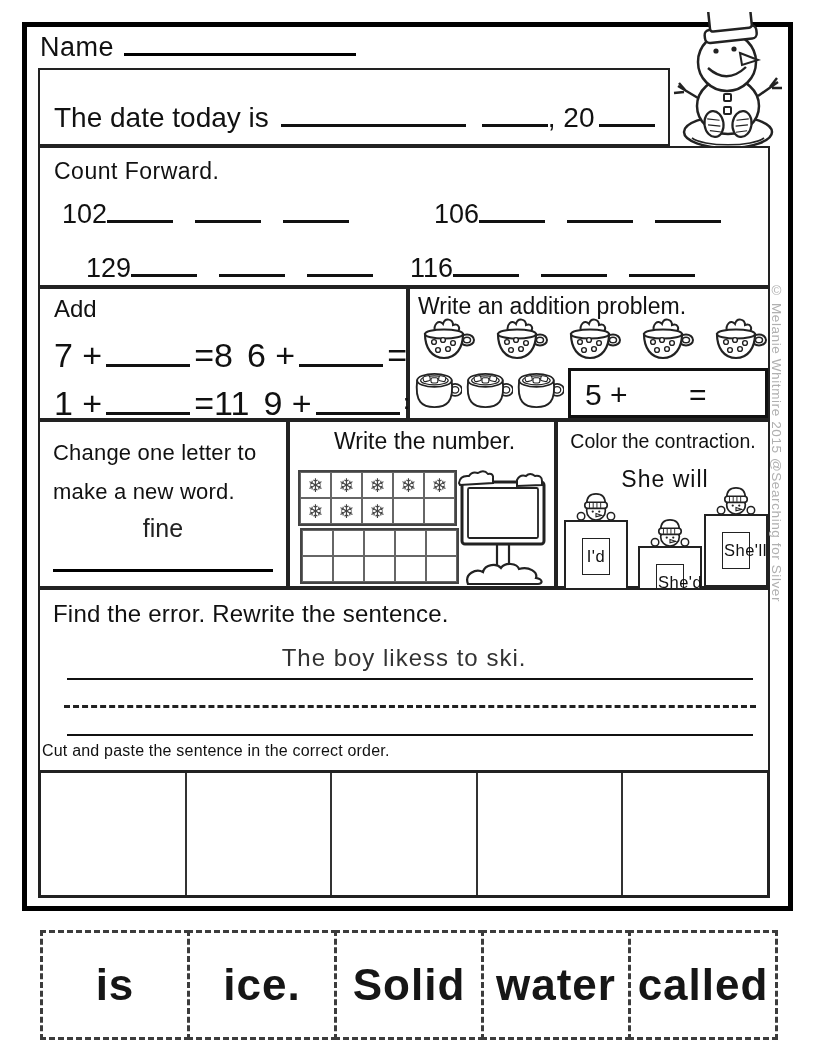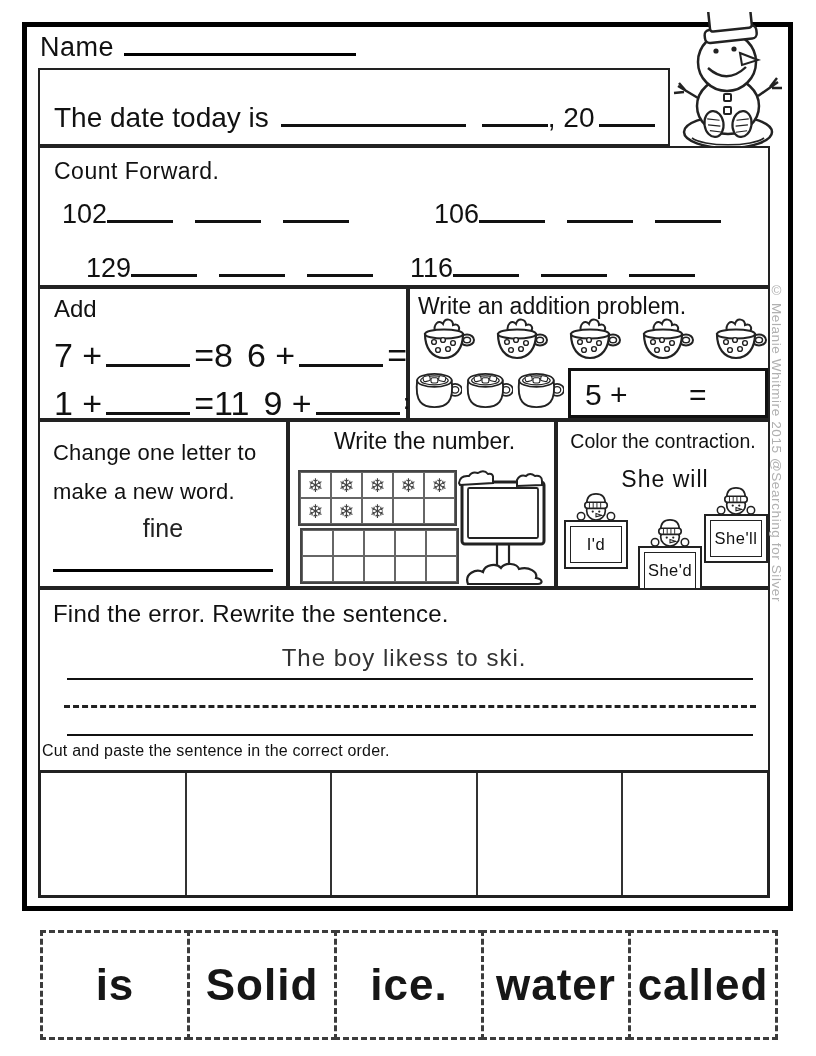--- a/index.html
+++ b/index.html
@@ -69,21 +69,21 @@
   .tenframe .cell { border:1px solid #666; display:flex; align-items:center; justify-content:center; font-size:19px; color:#444; line-height:1; }
   .sign-wrap { position:absolute; left:166px; top:44px; line-height:0; }
 
   
   .contr-box { left:556px; top:420px; width:214px; height:168px; }
   .contr-title { position:absolute; left:0; right:0; top:8px; text-align:center; font-size:19.5px; white-space:nowrap; }
   .contr-prompt { position:absolute; left:4px; right:0; top:44px; text-align:center; font-size:23px; letter-spacing:1px; }
   .opt { position:absolute; width:64px; }
   .opt0 { left:6px;  top:66px; } .opt1 { left:80px; top:92px; } .opt2 { left:146px; top:60px; }
   .opt .head { position:relative; left:11px; top:4px; line-height:0; }
-  .opt .sign { position:relative; border:2.5px solid #222; background:#fff; padding:4px; }
+  .opt .sign { position:relative; border:2.5px solid #222; background:#fff; padding:16px; }
   .opt .sign-inner { border:1.5px solid #222; text-align:center; font-size:16.5px; padding:8px 1px; letter-spacing:.5px; white-space:nowrap; }
 
   
   .error-box { left:38px; top:588px; width:732px; height:182px; border-bottom:none; }
   .error-title { position:absolute; left:13px; top:10px; font-size:24px; letter-spacing:.2px; }
   .error-sentence { position:absolute; left:0; right:0; top:54px; text-align:center; font-size:24px; color:#333; letter-spacing:1px; }
   .wline  { position:absolute; left:27px; width:686px; border-bottom:2.5px solid #111; }
   .wl1 { top:88px; } .wl3 { top:144px; }
   .wline-dash { position:absolute; left:24px; width:692px; top:115px; border-bottom:3px dashed #222; }
   .cut-title { position:absolute; left:42px; top:742px; font-size:16px; letter-spacing:.2px; background:transparent; }
@@ -376,24 +376,24 @@
       <div class="gcell"></div>
       <div class="gcell"></div>
       <div class="gcell"></div>
     </div>
 
   <div class="cards" id="cards">
       <div class="card">
         <span>is</span>
       </div>
       <div class="card">
+        <span>ice.</span>
+      </div>
+      <div class="card">
         <span>Solid</span>
-      </div>
-      <div class="card">
-        <span>ice.</span>
       </div>
       <div class="card">
         <span>water</span>
       </div>
       <div class="card">
         <span>called</span>
       </div>
     </div>
 
   <div class="credit">© Melanie Whitmire 2015 @Searching for Silver</div>

